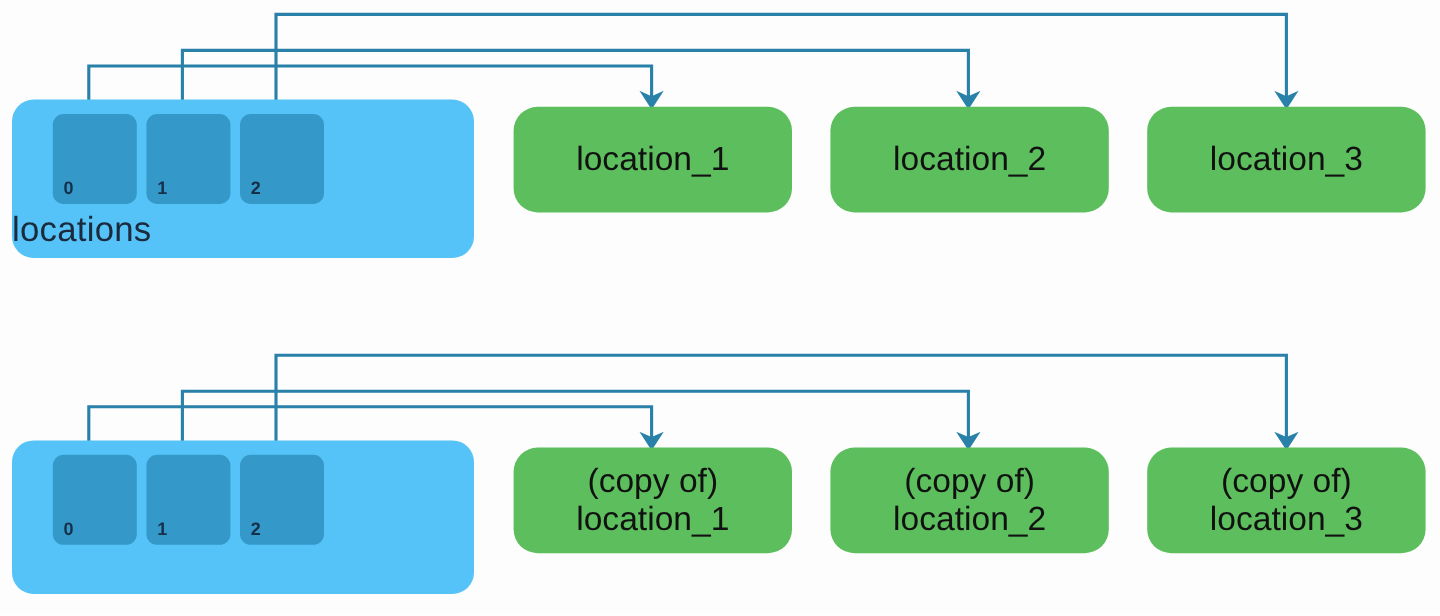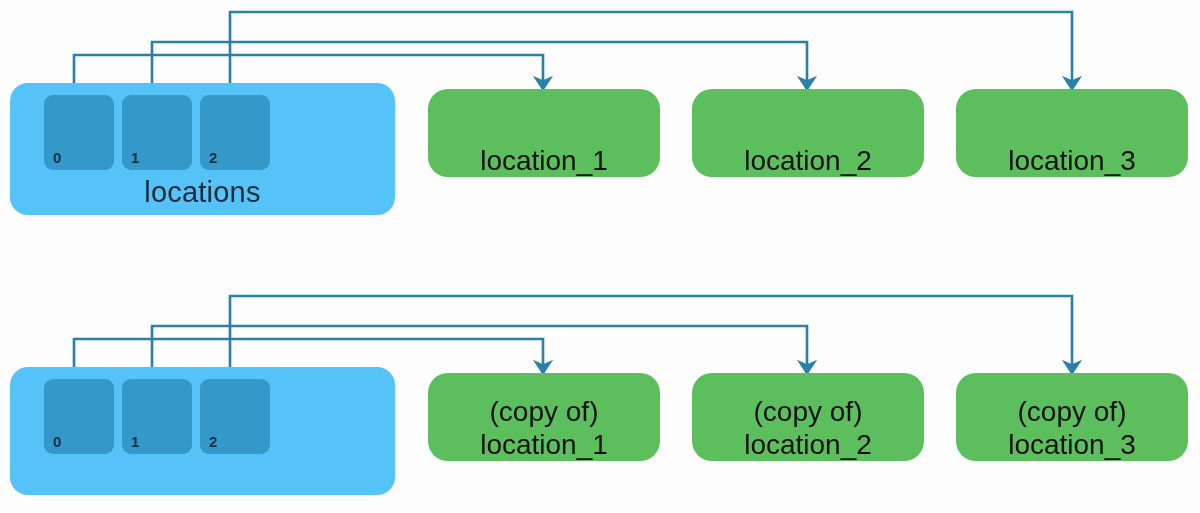--- a/index.html
+++ b/index.html
@@ -52,34 +52,33 @@
     font-size: 15px;
     font-weight: bold;
     color: #16304a;
     line-height: 1;
   }
   .list-label {
     position: absolute;
     left: 0;
     right: 0;
     bottom: 6px;
-    text-align: center;
     font-size: 29px;
     color: #1b2a3d;
     font-weight: 400;
     letter-spacing: 0.2px;
   }
   .value-box {
     position: absolute;
     background: #5cbe5c;
     border-radius: 20px;
     display: flex;
     flex-direction: column;
     align-items: center;
-    justify-content: flex-end;
+    justify-content: center;
     box-sizing: border-box;
   }
   .value-line {
     font-size: 28px;
     color: #111111;
     line-height: 1.16;
     white-space: nowrap;
     font-weight: 400;
   }
 </style>

